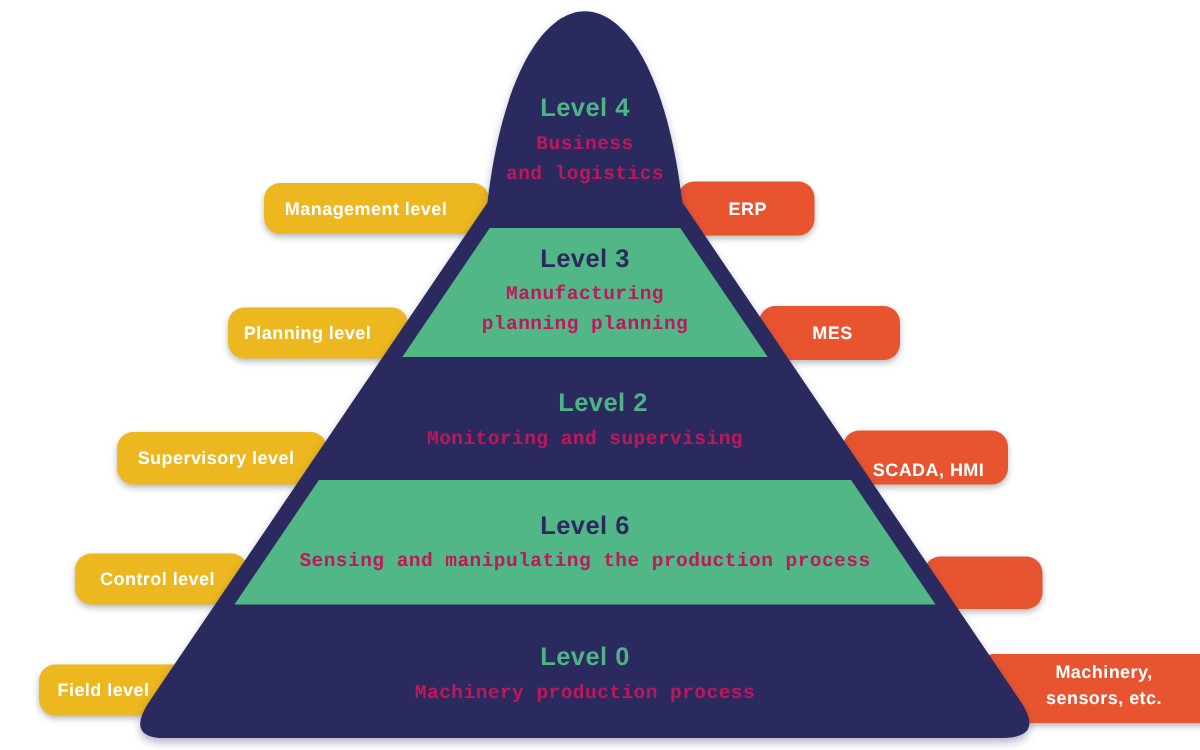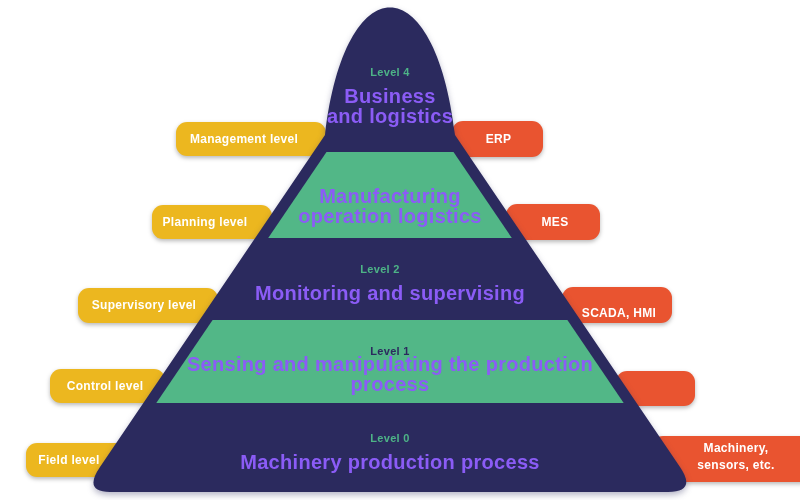--- a/index.html
+++ b/index.html
@@ -7,22 +7,22 @@
     position:relative;width:800px;height:500px;overflow:hidden;background:#ffffff;
     font-family:"Liberation Sans", sans-serif;
   }
   #pyramid-svg{position:absolute;left:0;top:0;}
   .badge-group{filter:drop-shadow(0 2px 2px rgba(0,0,0,0.28));}
   .pyramid-group{filter:drop-shadow(0 3px 3px rgba(43,42,94,0.35));}
 
   .txt{position:absolute;display:flex;align-items:center;justify-content:center;
        text-align:center;font-weight:bold;letter-spacing:.3px;white-space:pre-line;}
   .badge-label{color:#ffffff;font-size:12px;line-height:13px;}
-  .lvl-heading{font-size:11px;}
-  .lvl-desc{color:#8b5cf6;font-size:20px;line-height:20px;}
+  .lvl-heading{font-size:17px;}
+  .lvl-desc{color:#be185d;font-size:13px;line-height:20px;font-family:Liberation Mono, monospace;}
   .heading-green{color:#4db487;}
   .heading-navy{color:#2b2a5e;}
 </style>
 </head>
 <body>
 
 <div id="stage">
 
   <svg id="pyramid-svg" width="800" height="500" viewBox="0 0 800 500">
 
@@ -53,27 +53,28 @@
     </g>
 
     <polygon points="326.5,152 453.5,152 511.8,238 268.2,238" fill="#52b787"></polygon>
     <polygon points="212.6,320 567.4,320 623.7,403 156.3,403" fill="#52b787"></polygon>
   </svg>
 
   <div class="txt lvl-heading heading-green" style="left:190px;top:62px;width:400px;height:20px;">Level 4</div>
   <div class="txt lvl-desc" style="left:190px;top:84px;width:400px;height:44px;">Business
 and logistics</div>
 
+  <div class="txt lvl-heading heading-navy" style="left:190px;top:163px;width:400px;height:20px;">Level 3</div>
   <div class="txt lvl-desc" style="left:190px;top:184px;width:400px;height:44px;">Manufacturing
-operation logistics</div>
+planning planning</div>
 
-  <div class="txt lvl-heading heading-green" style="left:180px;top:259px;width:400px;height:20px;">Level 2</div>
+  <div class="txt lvl-heading heading-green" style="left:202px;top:259px;width:400px;height:20px;">Level 2</div>
   <div class="txt lvl-desc" style="left:190px;top:281px;width:400px;height:24px;">Monitoring and supervising</div>
 
-  <div class="txt lvl-heading heading-navy" style="left:190px;top:341px;width:400px;height:20px;">Level 1</div>
+  <div class="txt lvl-heading heading-navy" style="left:190px;top:341px;width:400px;height:20px;">Level 6</div>
   <div class="txt lvl-desc" style="left:170px;top:362px;width:440px;height:24px;">Sensing and manipulating the production process</div>
 
   <div class="txt lvl-heading heading-green" style="left:190px;top:428px;width:400px;height:20px;">Level 0</div>
   <div class="txt lvl-desc" style="left:190px;top:450px;width:400px;height:24px;">Machinery production process</div>
 
   <div class="txt badge-label" style="left:178px;top:122px;width:132px;height:34px;">Management level</div>
   <div class="txt badge-label" style="left:152px;top:205px;width:106px;height:34px;">Planning level</div>
   <div class="txt badge-label" style="left:80px;top:288px;width:128px;height:35px;">Supervisory level</div>
   <div class="txt badge-label" style="left:50px;top:369px;width:110px;height:34px;">Control level</div>
   <div class="txt badge-label" style="left:26px;top:443px;width:86px;height:34px;">Field level</div>

